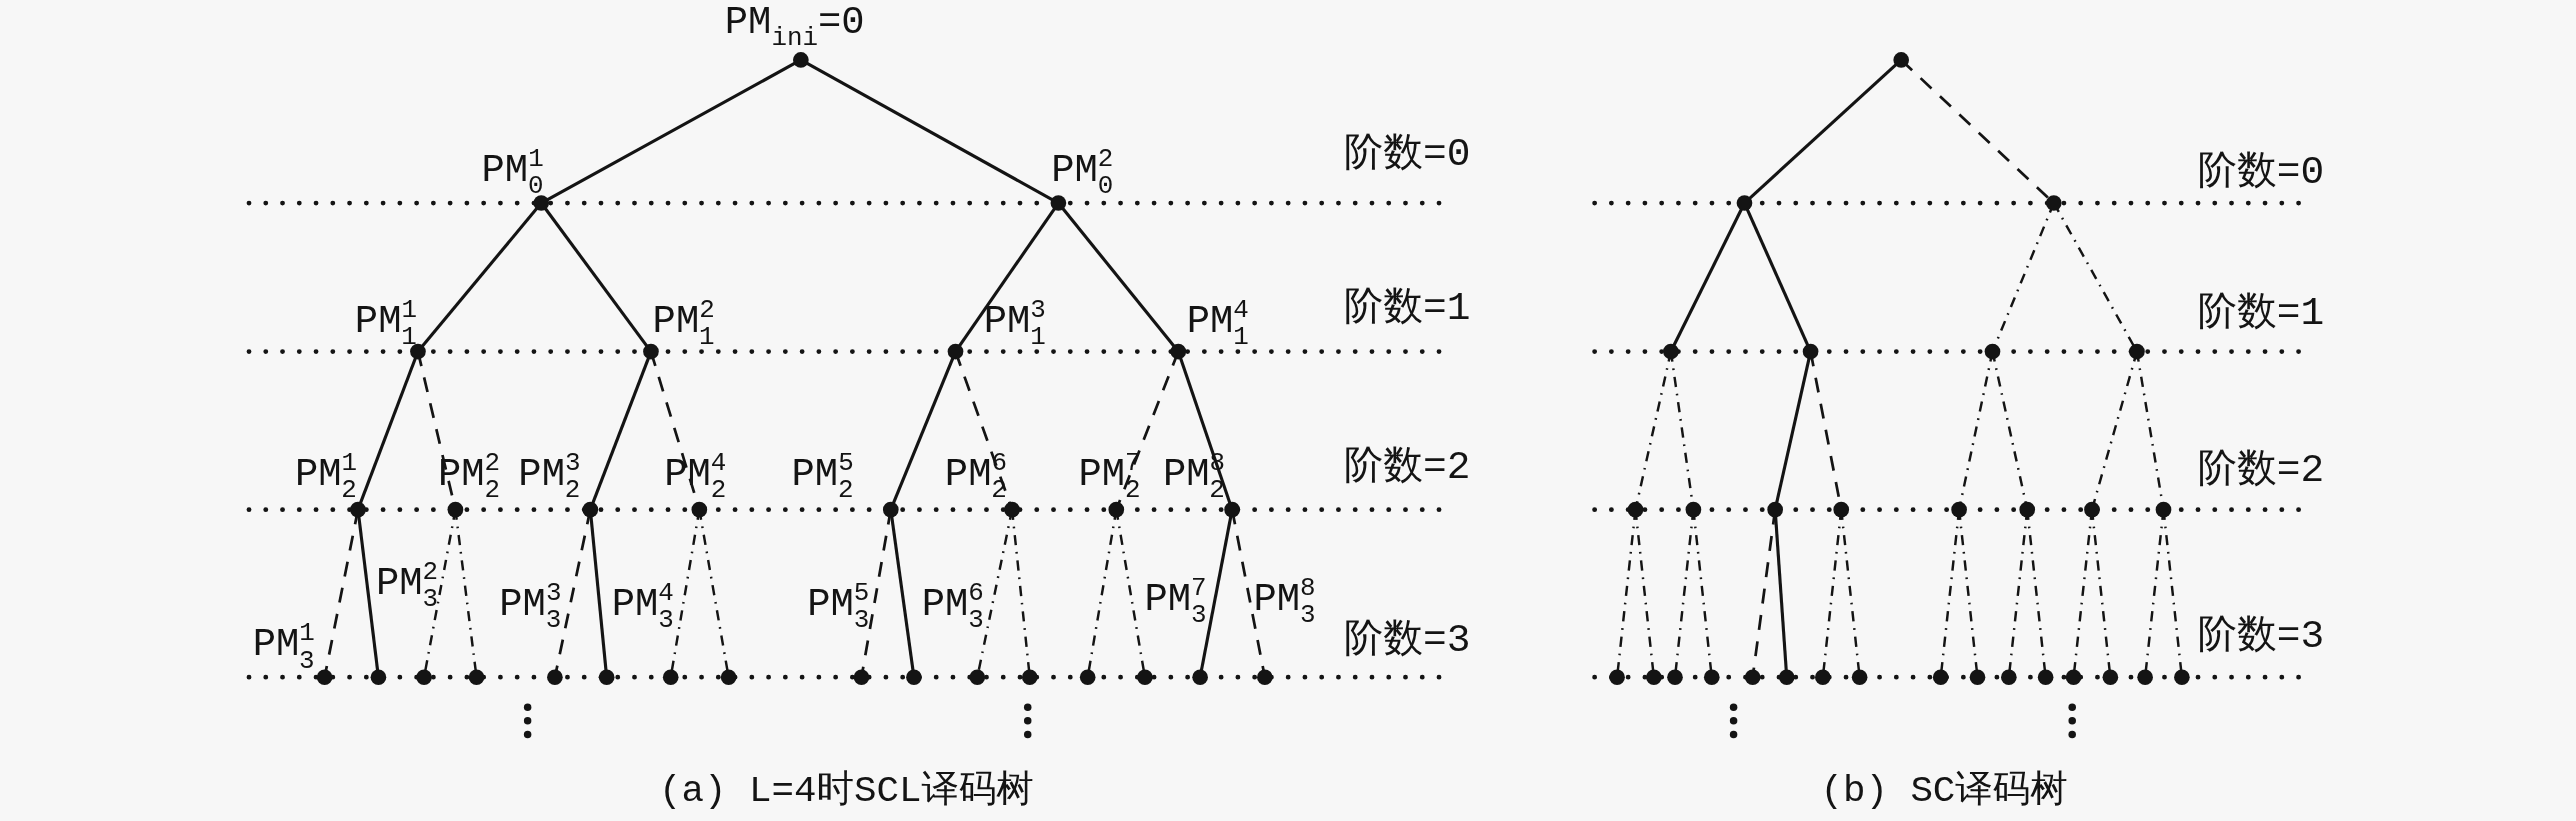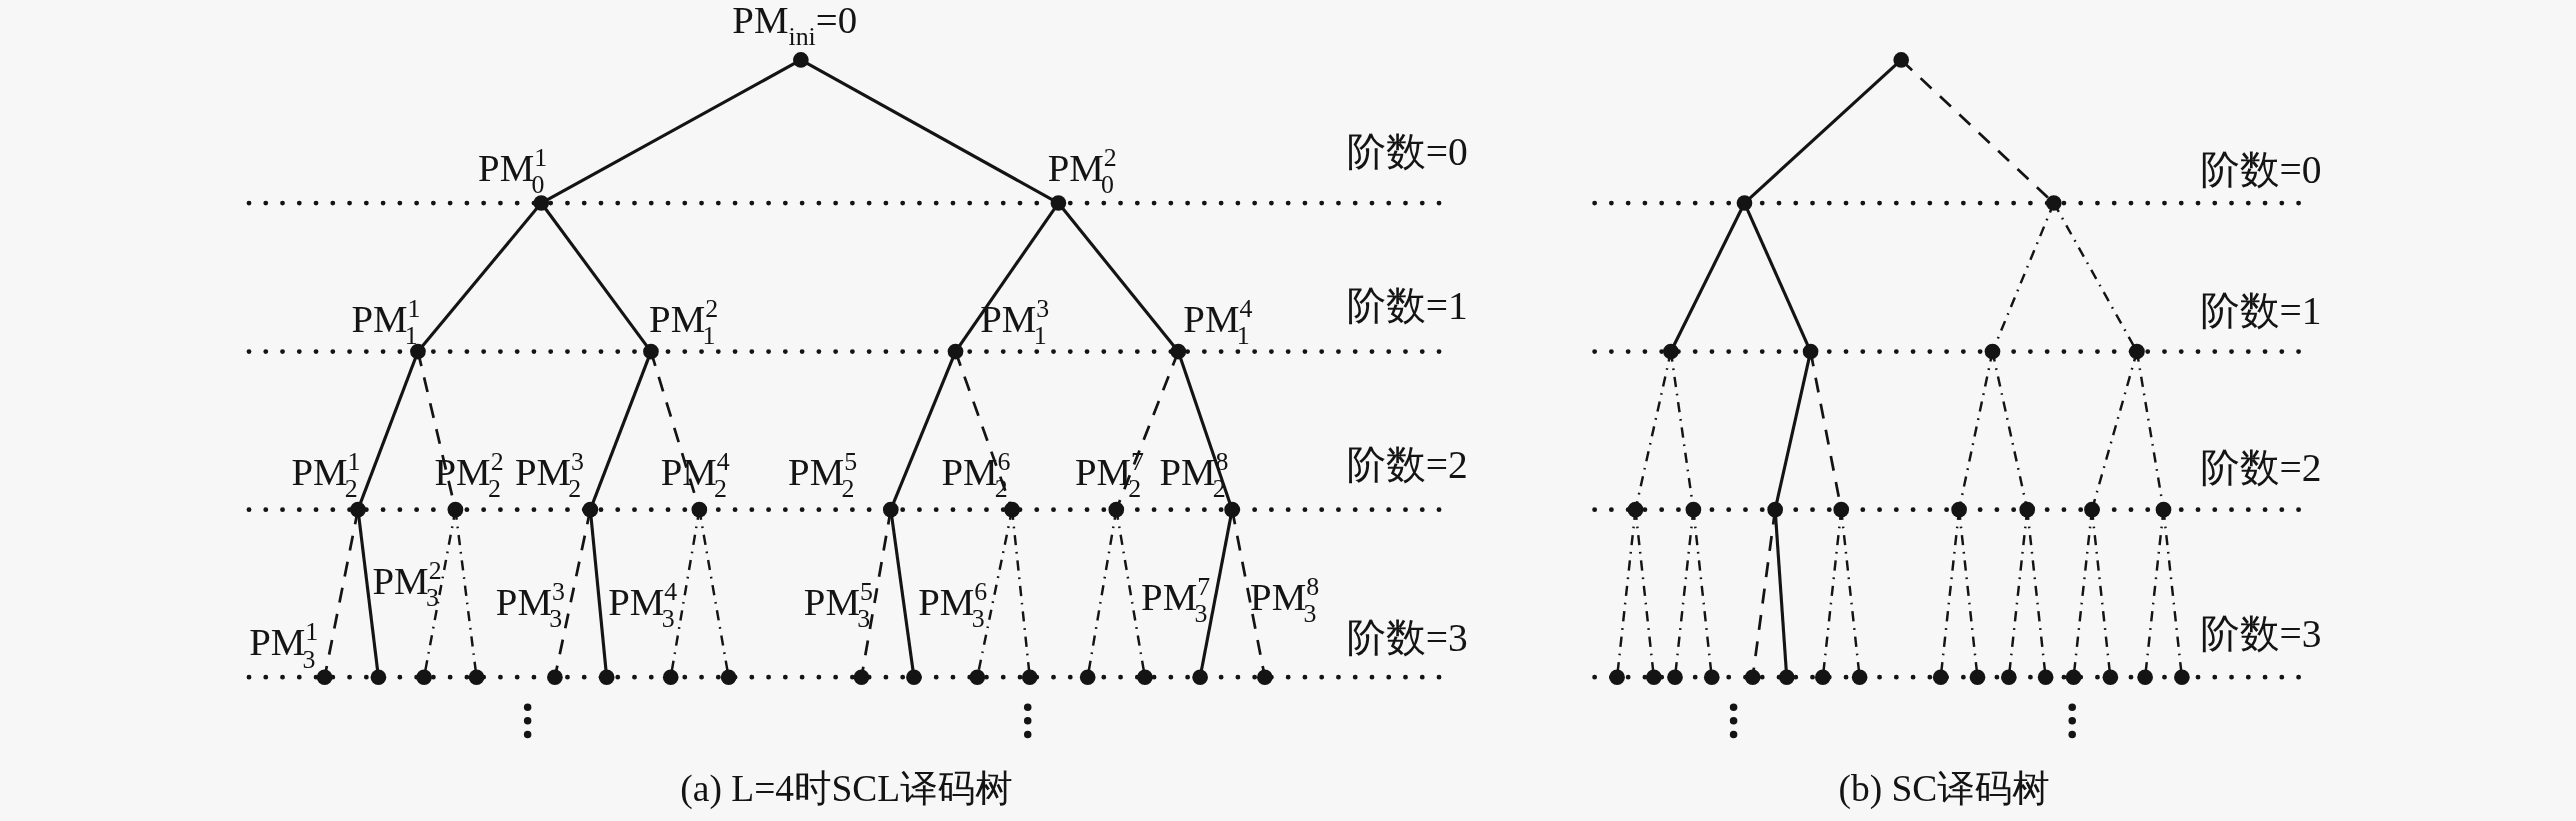--- a/index.html
+++ b/index.html
@@ -2,21 +2,21 @@
 <html style="font-size:11px"><head>
 <meta charset="utf-8">
 <style>
   html,body{margin:0;padding:0;}
   body{
     width:2576px;height:821px;
     background:#f7f7f7;
     font-family:"Liberation Serif","DejaVu Serif",serif;
     overflow:hidden;
   }
-  #stage{position:relative;width:2576px;height:821px;}
+  #stage{position:relative;width:2576px;height:821px;font-family:Liberation Mono, monospace;}
   svg{position:absolute;left:0;top:0;}
   .lvl{stroke:#141414;stroke-width:7;stroke-dasharray:0.1 24.5;stroke-linecap:round;fill:none;}
   .solid{stroke:#141414;stroke-width:4.6;fill:none;}
   .dash{stroke:#141414;stroke-width:4;stroke-dasharray:22 17;fill:none;}
   .dashdot{stroke:#141414;stroke-width:3.6;stroke-dasharray:15 10 2.5 10;fill:none;}
   .node{fill:#141414;}
   .vdot{fill:#141414;}
   text{fill:#141414;}
   .pm{font-size:57px;}
   .pm .script{font-size:38px;}

